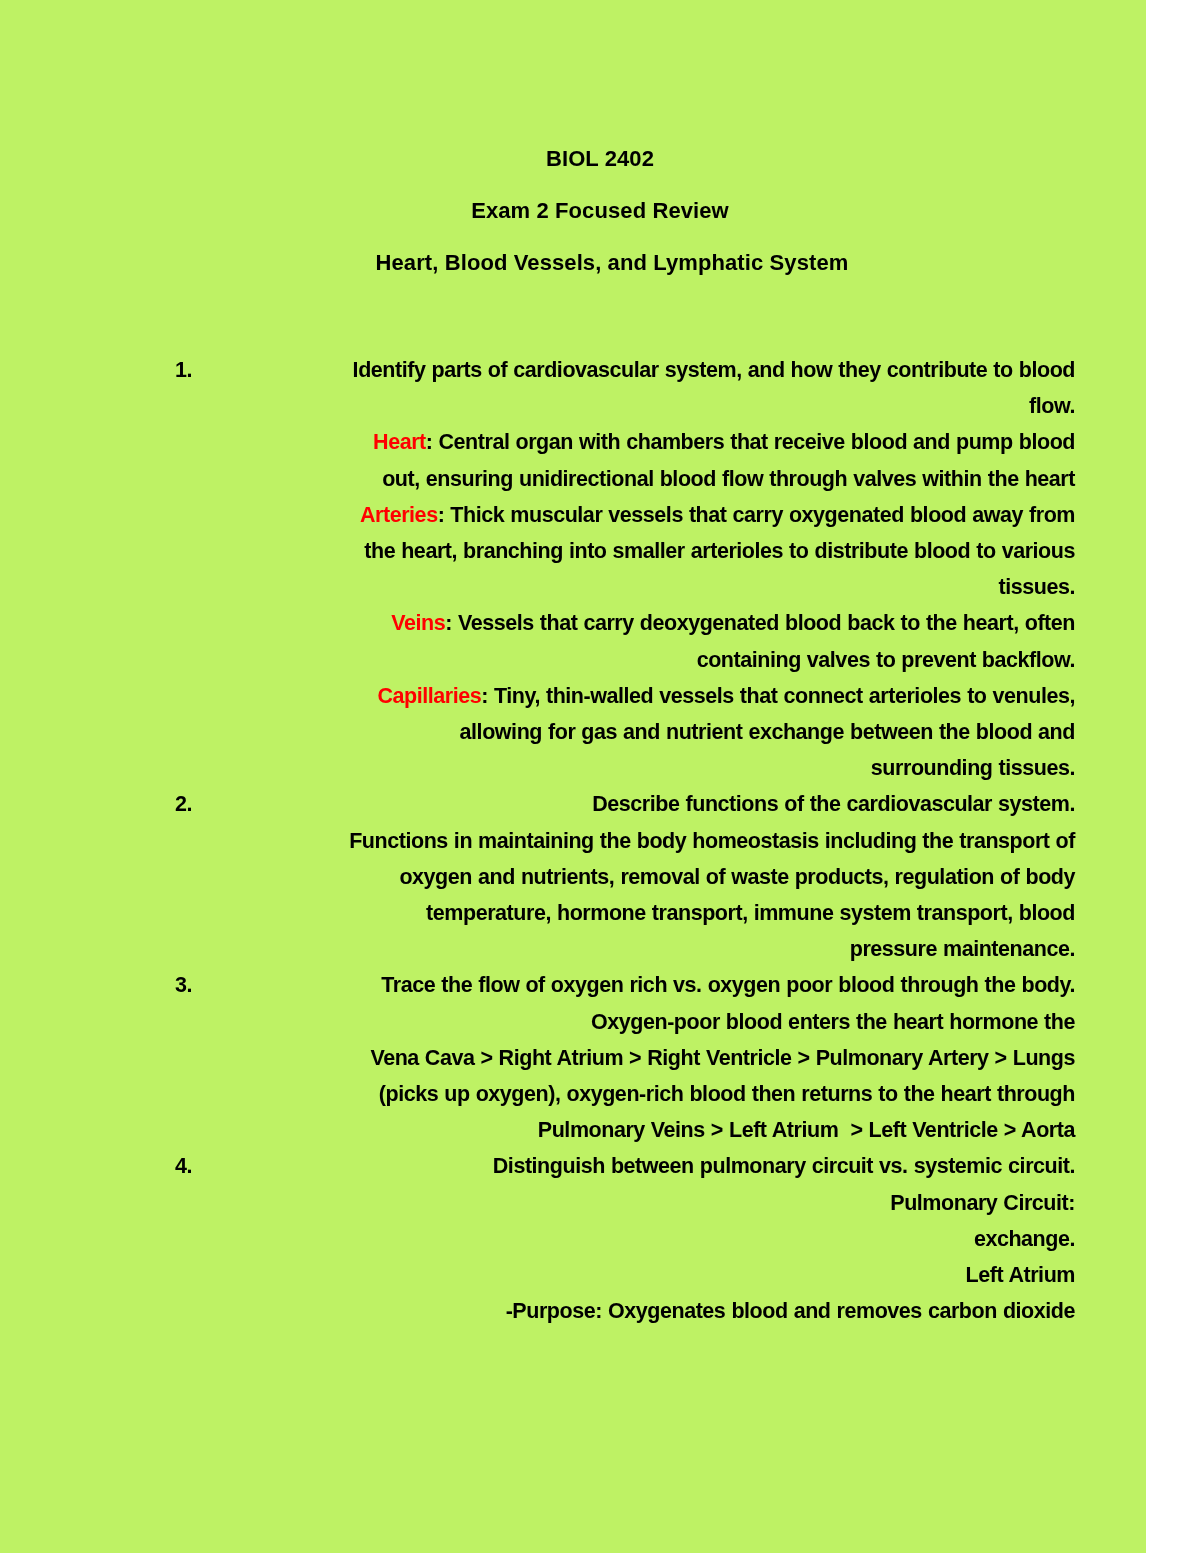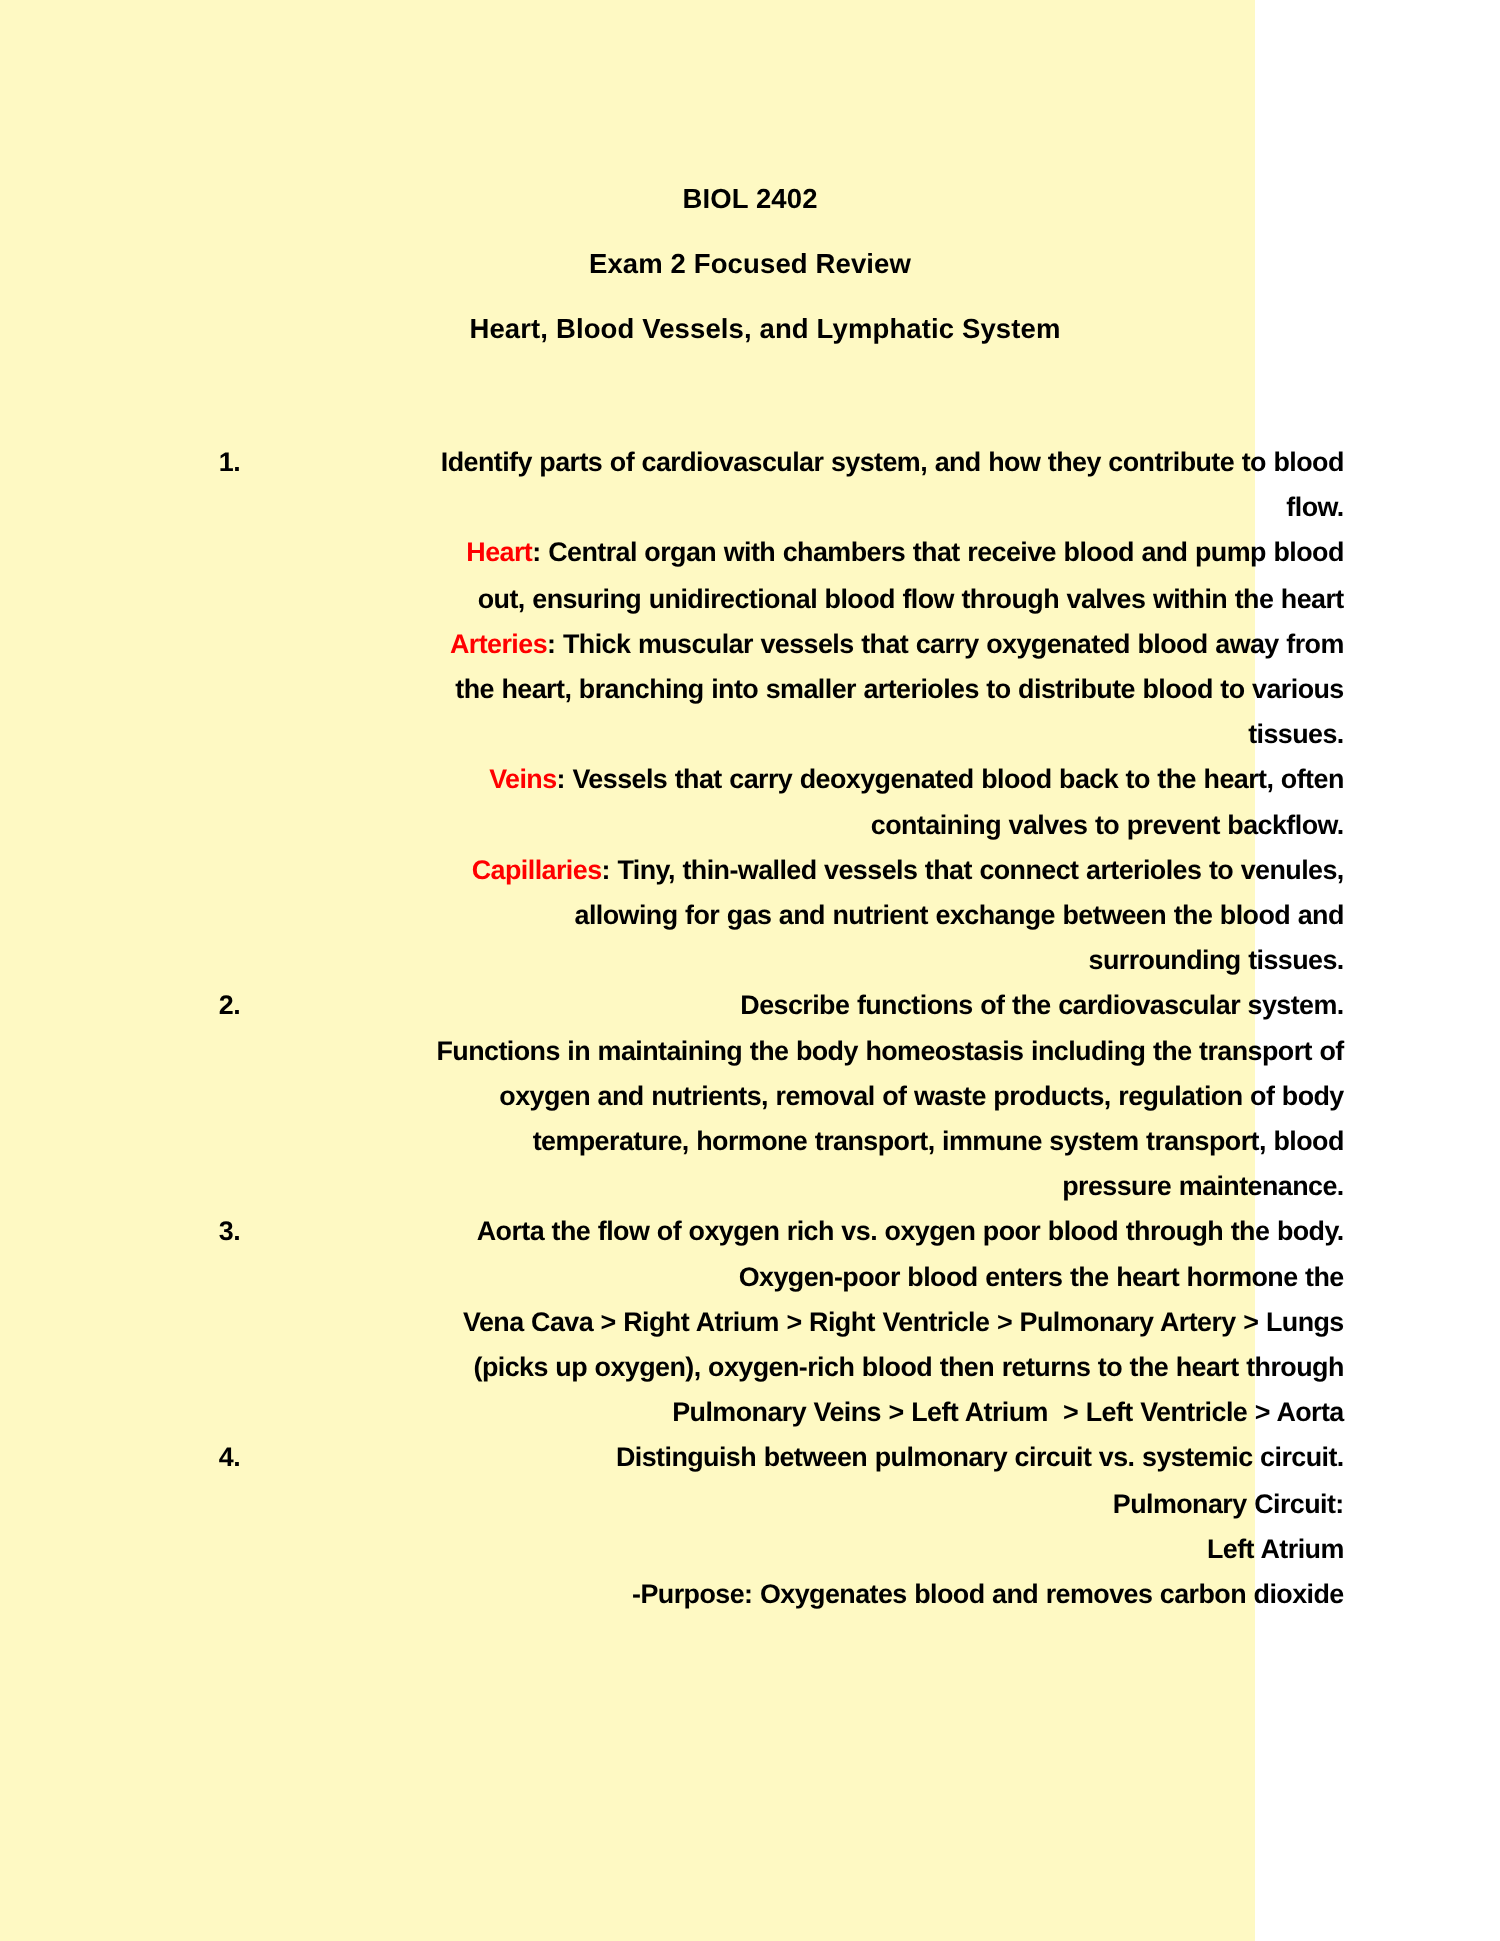--- a/index.html
+++ b/index.html
@@ -12,23 +12,23 @@
       height: 1553px;
       position: relative;
       overflow: hidden;
       font-family: "Liberation Sans", "DejaVu Sans", sans-serif;
       color: #000000;
     }
     .page {
       position: absolute;
       left: 0;
       top: 0;
-      width: 1004px;
+      width: 1146px;
       height: 1553px;
-      background: #fef9c3;
+      background: #bef264;
     }
     .title-line {
       position: absolute;
       left: 0;
       width: 1200px;
       text-align: center;
       font-weight: bold;
       font-size: 22px;
       letter-spacing: 0.1px;
     }
@@ -100,29 +100,30 @@
       <span class="item-num">2.</span>
       <span class="line">Describe functions of the cardiovascular system.</span>
       <span class="line">Functions in maintaining the body homeostasis including the transport of</span>
       <span class="line">oxygen and nutrients, removal of waste products, regulation of body</span>
       <span class="line">temperature, hormone transport, immune system transport, blood</span>
       <span class="line">pressure maintenance.</span>
     </div>
 
     <div class="item">
       <span class="item-num">3.</span>
-      <span class="line">Aorta the flow of oxygen rich vs. oxygen poor blood through the body.</span>
+      <span class="line">Trace the flow of oxygen rich vs. oxygen poor blood through the body.</span>
       <span class="line">Oxygen-poor blood enters the heart hormone the</span>
       <span class="line">Vena Cava &gt; Right Atrium &gt; Right Ventricle &gt; Pulmonary Artery &gt; Lungs</span>
       <span class="line">(picks up oxygen), oxygen-rich blood then returns to the heart through</span>
       <span class="line">Pulmonary Veins &gt; Left Atrium  &gt; Left Ventricle &gt; Aorta</span>
     </div>
 
     <div class="item">
       <span class="item-num">4.</span>
       <span class="line">Distinguish between pulmonary circuit vs. systemic circuit.</span>
       <span class="line">Pulmonary Circuit:</span>
+      <span class="line">exchange.</span>
       <span class="line">Left Atrium</span>
       <span class="line">-Purpose: Oxygenates blood and removes carbon dioxide</span>
     </div>
 
   </div>
 </div>
 
 </body></html>

